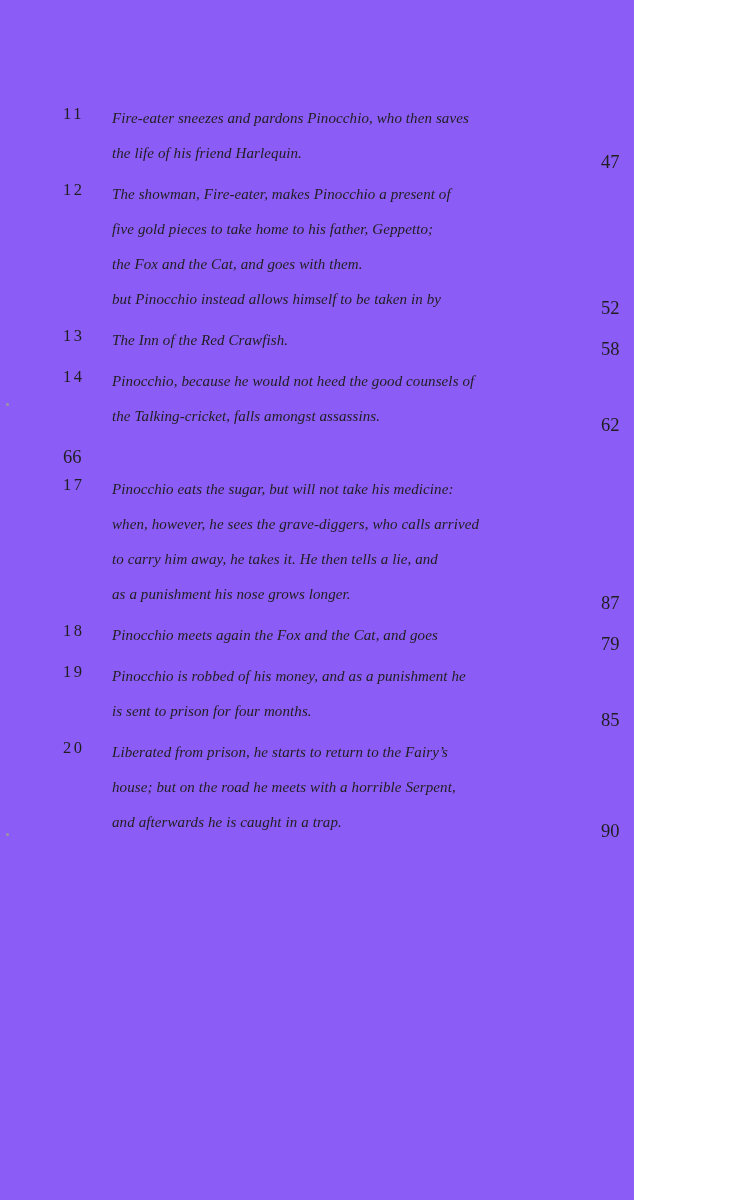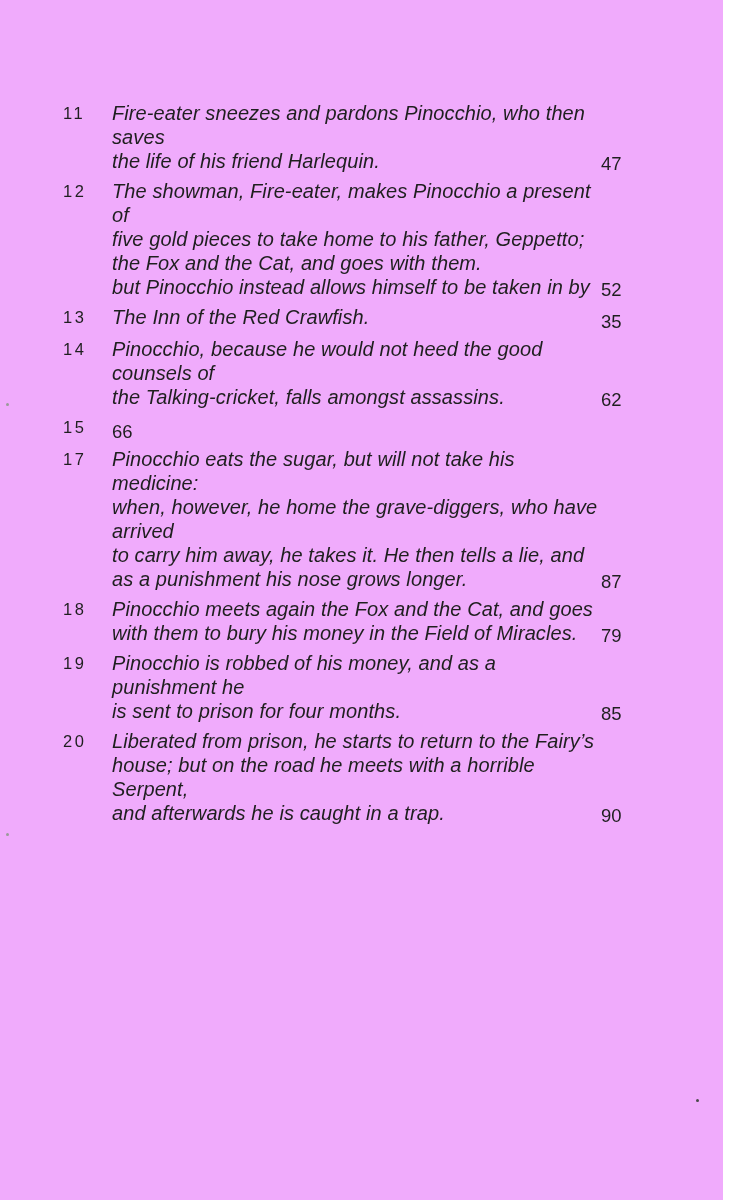--- a/index.html
+++ b/index.html
@@ -1,22 +1,22 @@
 <!DOCTYPE html>
 <html><head>
 <meta charset="utf-8">
 <style>
   html, body { margin: 0; padding: 0; }
   .page {
     position: relative;
-    width: 723px;
+    width: 634px;
     height: 1200px;
-    background: #f0abfc;
+    background: #8b5cf6;
     color: #1f1f1f;
-    font-family: Liberation Sans, sans-serif;
+    font-family: Liberation Serif, serif;
     overflow: hidden;
   }
   .toc {
     position: absolute;
     left: 63px;
     top: 101px;
     width: 596px;
   }
   .entry {
     display: grid;
@@ -24,22 +24,22 @@
     margin-bottom: 6px;
   }
   .num {
     font-size: 16.5px;
     letter-spacing: 2.5px;
     padding-top: 3px;
     font-style: normal;
   }
   .desc {
     font-style: italic;
-    font-size: 20px;
-    line-height: 24px;
+    font-size: 15px;
+    line-height: 35px;
     letter-spacing: 0.1px;
   }
   .pg {
     font-size: 18.5px;
     line-height: 26px;
     text-align: left;
     align-self: end;
     transform: translateY(4px);
     font-style: normal;
   }
@@ -71,54 +71,52 @@
           <div class="line">but Pinocchio instead allows himself to be taken in by</div>
         </div>
     <div class="pg">52</div>
   </div>
 
   <div class="entry">
     <div class="num">13</div>
     <div class="desc">
           <div class="line">The Inn of the Red Crawfish.</div>
         </div>
-    <div class="pg">35</div>
+    <div class="pg">58</div>
   </div>
 
   <div class="entry">
     <div class="num">14</div>
     <div class="desc">
           <div class="line">Pinocchio, because he would not heed the good counsels of</div>
           <div class="line">the Talking-cricket, falls amongst assassins.</div>
         </div>
     <div class="pg">62</div>
   </div>
 
   <div class="entry">
-    <div class="num">15</div>
     <div class="pg">66</div>
   </div>
 
 
   <div class="entry">
     <div class="num">17</div>
     <div class="desc">
           <div class="line">Pinocchio eats the sugar, but will not take his medicine:</div>
-          <div class="line">when, however, he home the grave-diggers, who have arrived</div>
+          <div class="line">when, however, he sees the grave-diggers, who calls arrived</div>
           <div class="line">to carry him away, he takes it. He then tells a lie, and</div>
           <div class="line">as a punishment his nose grows longer.</div>
         </div>
     <div class="pg">87</div>
   </div>
 
   <div class="entry">
     <div class="num">18</div>
     <div class="desc">
           <div class="line">Pinocchio meets again the Fox and the Cat, and goes</div>
-          <div class="line">with them to bury his money in the Field of Miracles.</div>
         </div>
     <div class="pg">79</div>
   </div>
 
   <div class="entry">
     <div class="num">19</div>
     <div class="desc">
           <div class="line">Pinocchio is robbed of his money, and as a punishment he</div>
           <div class="line">is sent to prison for four months.</div>
         </div>

